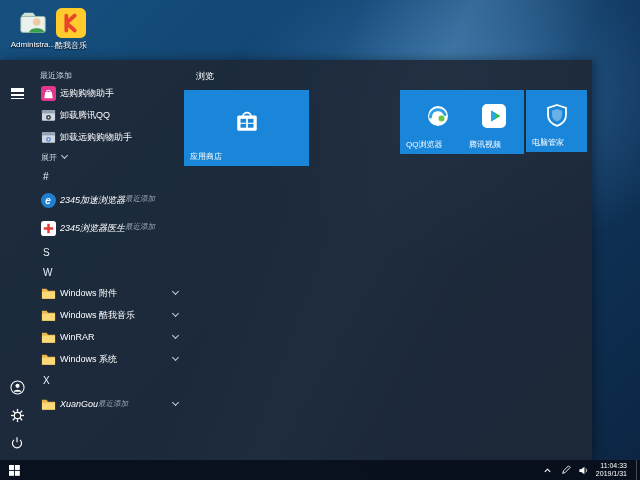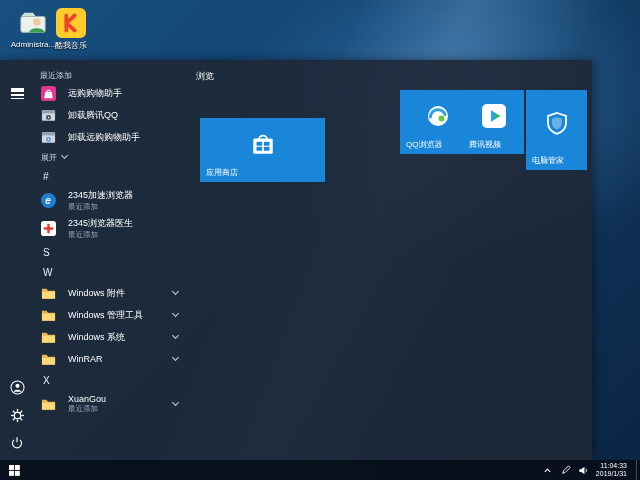--- a/index.html
+++ b/index.html
@@ -24,39 +24,39 @@
     position:absolute; left:0; top:60px; width:592px; height:400px;
     background:rgba(30,40,54,0.90);
     box-shadow:2px 0 10px rgba(0,0,0,0.4);
   }
   .rail { position:absolute; left:0; top:0; width:34px; height:100%; }
   .rail-btn { position:absolute; left:8px; width:18px; height:18px; display:flex; align-items:center; justify-content:center; }
   .ham span { display:block; width:13px; height:1.5px; background:#fff; margin:2.2px 0; }
 
   .app-list { position:absolute; left:36px; top:8px; width:150px; }
   .list-header { height:14px; padding:0 4px; font-size:8px; color:#cfd7e2; display:flex; align-items:center; }
-  .row { display:flex; align-items:center; gap:12px; height:22px; padding:0 4px; color:#fff; }
+  .row { display:flex; align-items:center; gap:4px; height:22px; padding:0 4px; color:#fff; }
   .row.two { height:28px; }
   .li-icon { width:16px; height:16px; flex:0 0 16px; display:flex; align-items:center; justify-content:center; }
-  .row-text { display:flex; flex-direction:column; justify-content:flex-start; min-width:0; }
+  .row-text { display:flex; flex-direction:row; justify-content:flex-start; min-width:0;font-style:italic; }
   .row-title { font-size:9px; color:#fff; white-space:nowrap; }
   .row-sub { font-size:7.5px; color:#98a4b3; white-space:nowrap; }
   .section-letter { height:20px; display:flex; align-items:center; padding:0 7px; font-size:10px; color:#eaf0f6; }
   .expand-row { height:18px; display:flex; align-items:center; gap:5px; padding:0 5px; font-size:8px; color:#cfd7e2; }
   .chev { width:5px; height:5px; border-right:1.3px solid #c8d0d8; border-bottom:1.3px solid #c8d0d8; transform:rotate(45deg); margin-top:-3px; }
   .chev.right { margin-left:auto; margin-right:4px; }
   .circle-e { width:15px; height:15px; border-radius:50%; background:#1f7fd0; color:#fff; font-size:10px; font-weight:bold; display:flex; align-items:center; justify-content:center; font-style:italic; }
 
   
   .tile-group-label { position:absolute; left:196px; top:10px; font-size:9px; color:#fff; }
   .tile { position:absolute; top:30px; background:#1a86d9; cursor:pointer; }
-  .tile.wide  { left:200px; width:125px; height:64px;margin-top:28px; }
+  .tile.wide  { left:184px; width:125px; height:76px; }
   .tile.m1 { left:400px; width:76px; height:64px; }
   .tile.m2 { left:463px; width:61px; height:64px; }
-  .tile.m3 { left:526px; width:61px; height:80px; }
+  .tile.m3 { left:526px; width:61px; height:62px; }
   .tile-icon { position:absolute; left:50%; top:44%; transform:translate(-50%,-50%); }
   .tile-label { position:absolute; left:6px; bottom:4px; font-size:8px; color:#fff; white-space:nowrap; }
 
   
   .taskbar {
     position:absolute; left:0; bottom:0; width:640px; height:20px;
     background:rgba(9,16,28,0.97); display:flex; align-items:center;
   }
   .start-btn { width:28px; height:20px; display:flex; align-items:center; justify-content:center; }
   .tray { margin-left:auto; display:flex; align-items:center; gap:6px; height:20px; }
@@ -216,43 +216,43 @@
         <span class="chev right"></span>
       </div>
 
       <div class="row">
         <span class="li-icon">
           <svg width="15" height="13" viewBox="0 0 16 13">
             <path d="M1 1.5 h5 l1.5 2 H15 v8.5 H1z" fill="#e8b64c"></path>
             <path d="M1 4.5 H15 V12 H1z" fill="#fbd978"></path>
           </svg>
         </span>
-        <span class="row-title">Windows 管理工具</span>
+        <span class="row-title">Windows 酷我音乐</span>
+        <span class="chev right"></span>
+      </div>
+
+      <div class="row">
+        <span class="li-icon">
+          <svg width="15" height="13" viewBox="0 0 16 13">
+            <path d="M1 1.5 h5 l1.5 2 H15 v8.5 H1z" fill="#e8b64c"></path>
+            <path d="M1 4.5 H15 V12 H1z" fill="#fbd978"></path>
+          </svg>
+        </span>
+        <span class="row-title">WinRAR</span>
         <span class="chev right"></span>
       </div>
 
       <div class="row">
         <span class="li-icon">
           <svg width="15" height="13" viewBox="0 0 16 13">
             <path d="M1 1.5 h5 l1.5 2 H15 v8.5 H1z" fill="#e8b64c"></path>
             <path d="M1 4.5 H15 V12 H1z" fill="#fbd978"></path>
           </svg>
         </span>
         <span class="row-title">Windows 系统</span>
-        <span class="chev right"></span>
-      </div>
-
-      <div class="row">
-        <span class="li-icon">
-          <svg width="15" height="13" viewBox="0 0 16 13">
-            <path d="M1 1.5 h5 l1.5 2 H15 v8.5 H1z" fill="#e8b64c"></path>
-            <path d="M1 4.5 H15 V12 H1z" fill="#fbd978"></path>
-          </svg>
-        </span>
-        <span class="row-title">WinRAR</span>
         <span class="chev right"></span>
       </div>
 
       <div class="section-letter">X</div>
 
       <div class="row two">
         <span class="li-icon">
           <svg width="15" height="13" viewBox="0 0 16 13">
             <path d="M1 1.5 h5 l1.5 2 H15 v8.5 H1z" fill="#e8b64c"></path>
             <path d="M1 4.5 H15 V12 H1z" fill="#fbd978"></path>

